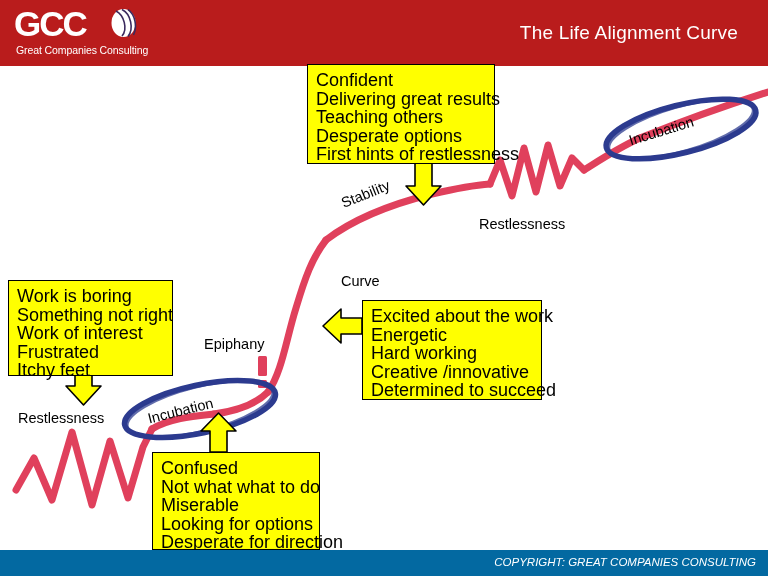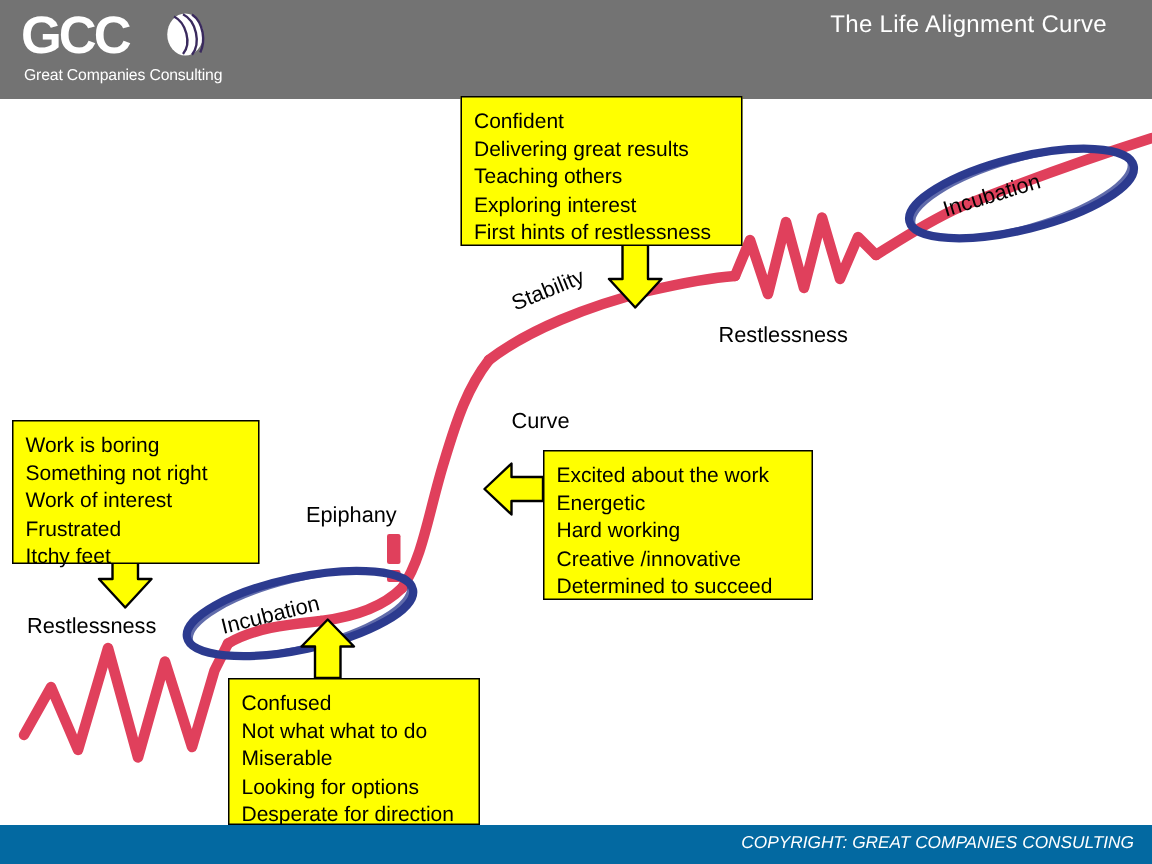--- a/index.html
+++ b/index.html
@@ -16,21 +16,21 @@
     height: 576px;
     background: #ffffff;
     overflow: hidden;
   }
 
   
   #header {
     position: absolute;
     left: 0; top: 0;
     width: 768px; height: 66px;
-    background: #737373;
+    background: #b91c1c;
   }
   #logo-block {
     position: absolute;
     left: 14px; top: 6px;
     width: 150px; height: 52px;
   }
   #logo-gcc {
     position: absolute;
     left: 0; top: 0;
     font-family: "Liberation Sans", sans-serif;
@@ -50,23 +50,23 @@
     left: 2px; top: 38px;
     font-family: "Liberation Sans", sans-serif;
     font-size: 10.5px;
     color: #ffffff;
     letter-spacing: -0.1px;
     white-space: nowrap;
     text-align: center;
   }
   #slide-title {
     position: absolute;
-    right: 30px; top: 8px;
-    color: #ffffff;
-    font-size: 16px;
+    right: 30px; top: 22px;
+    color: #ffffff;
+    font-size: 19px;
     font-family: "Liberation Sans", sans-serif;
     letter-spacing: 0.2px;
     white-space: nowrap;
   }
 
   
   #footer {
     position: absolute;
     left: 0; top: 550px;
     width: 768px; height: 26px;
@@ -90,21 +90,21 @@
     pointer-events: none;
   }
 
   
   .note {
     position: absolute;
     background: #ffff00;
     border: 1.5px solid #000000;
     padding: 6px 8px 7px 8px;
     box-sizing: border-box;
-    font-size: 14px;
+    font-size: 18px;
     line-height: 18.6px;
     color: #000000;
     font-family: "Liberation Sans", sans-serif;
     white-space: nowrap;
   }
   .note div { white-space: nowrap; }
 
   #note-confident { left: 307px; top: 64px;  width: 188px; height: 100px; }
   #note-boring    { left: 8px;   top: 280px; width: 165px; height: 96px; }
   #note-excited   { left: 362px; top: 300px; width: 180px; height: 100px; }
@@ -223,21 +223,21 @@
   <div class="curve-label" id="label-epiphany">Epiphany</div>
   <div class="curve-label" id="label-restlessness-left">Restlessness</div>
 
   <div class="oval-label" id="label-incubation-right">Incubation</div>
   <div class="oval-label" id="label-incubation-left">Incubation</div>
 
   <div class="note" id="note-confident">
     <div>Confident</div>
     <div>Delivering great results</div>
     <div>Teaching others</div>
-    <div>Exploring interest</div>
+    <div>Desperate options</div>
     <div>First hints of restlessness</div>
   </div>
 
   <div class="note" id="note-boring">
     <div>Work is boring</div>
     <div>Something not right</div>
     <div>Work of interest</div>
     <div>Frustrated</div>
     <div>Itchy  feet</div>
   </div>

